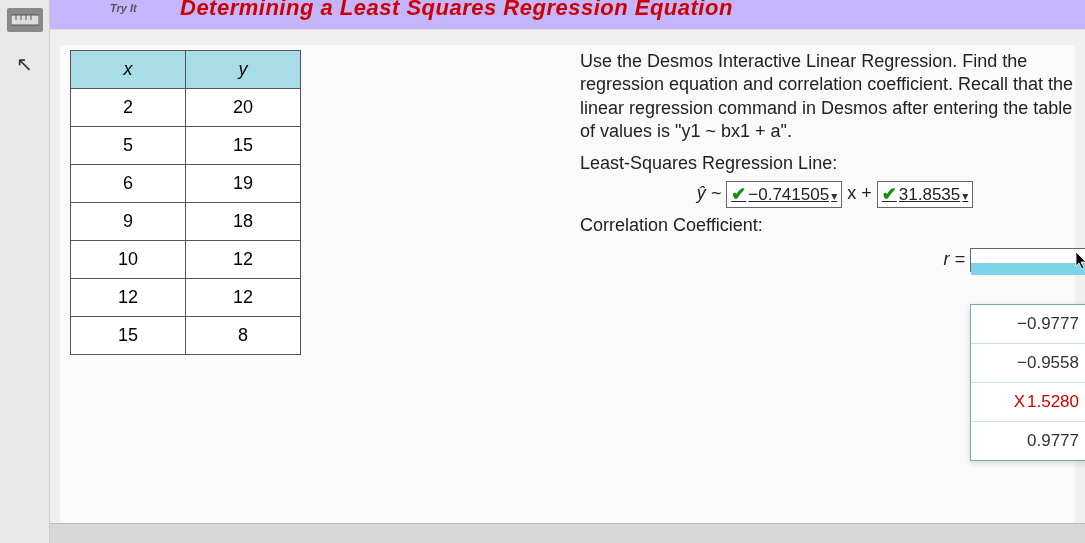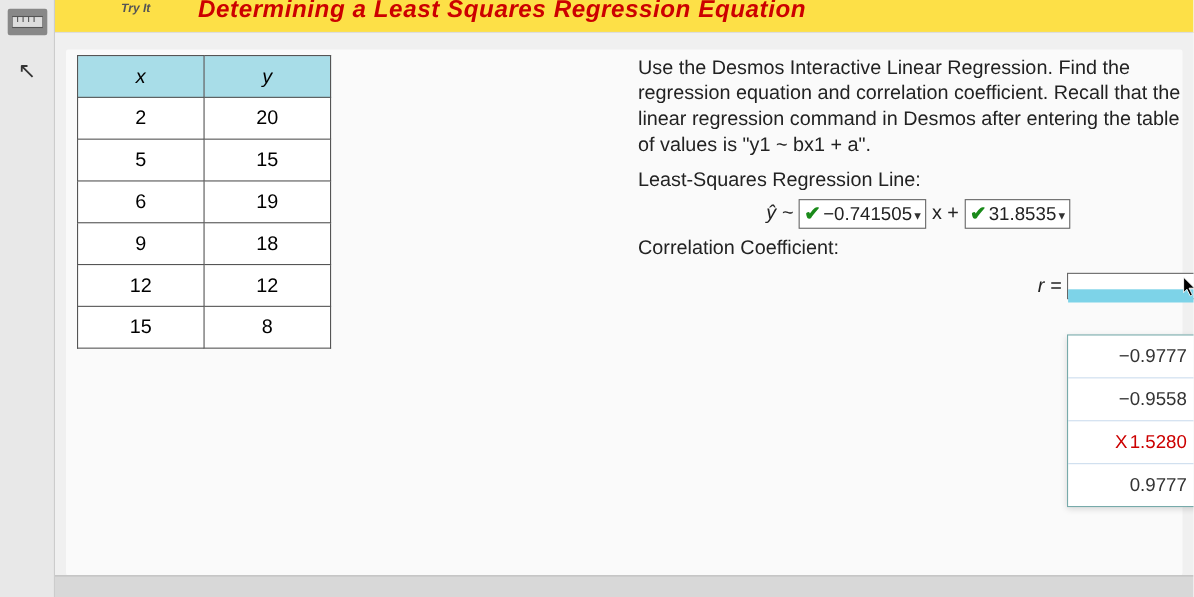--- a/index.html
+++ b/index.html
@@ -39,21 +39,21 @@
       justify-content: center;
       font-size: 20px;
       color: #333;
     }
     .top-bar {
       position: absolute;
       left: 50px;
       top: 0;
       right: 0;
       height: 30px;
-      background: #fde047;
+      background: #c4b5fd;
       border-bottom: 1px solid #ddd;
     }
     .try-it {
       position: absolute;
       left: 60px;
       top: 2px;
       font-size: 11px;
       font-weight: bold;
       color: #555;
       font-style: italic;
@@ -115,20 +115,21 @@
       margin-bottom: 6px;
     }
     .yhat { font-style: italic; }
     .answer-box {
       display: inline-block;
       border: 1px solid #666;
       background: #fff;
       padding: 1px 4px;
       font-size: 17px;
       vertical-align: middle;
+      text-decoration: underline;
     }
     .check {
       color: #1a8a1a;
       font-weight: bold;
       margin-right: 2px;
       font-size: 18px;
     }
     .dropdown-arrow {
       font-size: 12px;
       color: #333;
@@ -234,20 +235,24 @@
         </tr>
       <tr>
           <td>6</td>
           <td>19</td>
         </tr>
       <tr>
           <td>9</td>
           <td>18</td>
         </tr>
       <tr>
+          <td>10</td>
+          <td>12</td>
+        </tr>
+      <tr>
           <td>12</td>
           <td>12</td>
         </tr>
       <tr>
           <td>15</td>
           <td>8</td>
         </tr>
     </tbody>
   </table>
 

